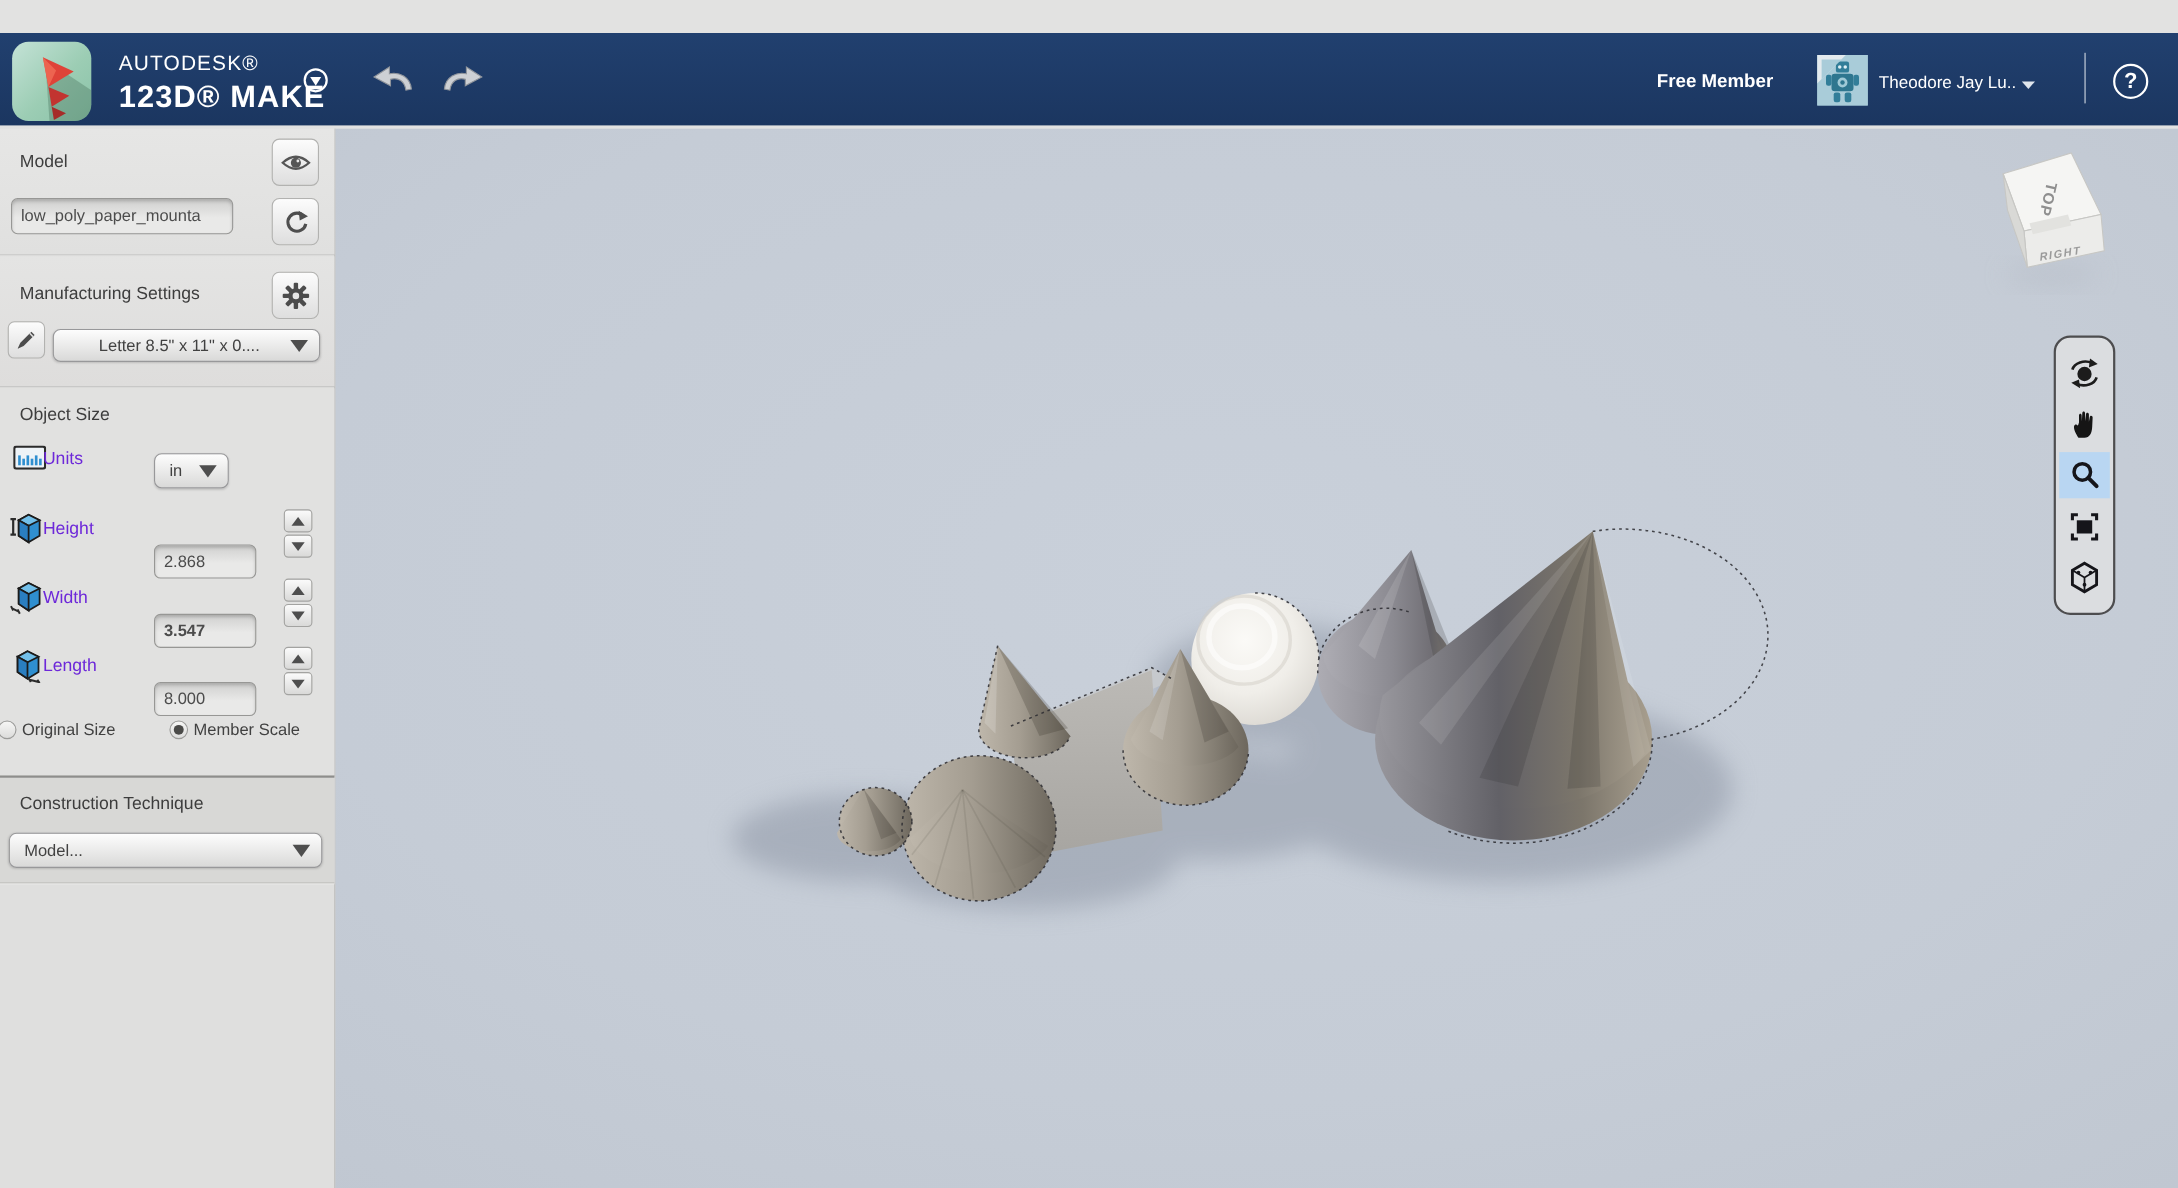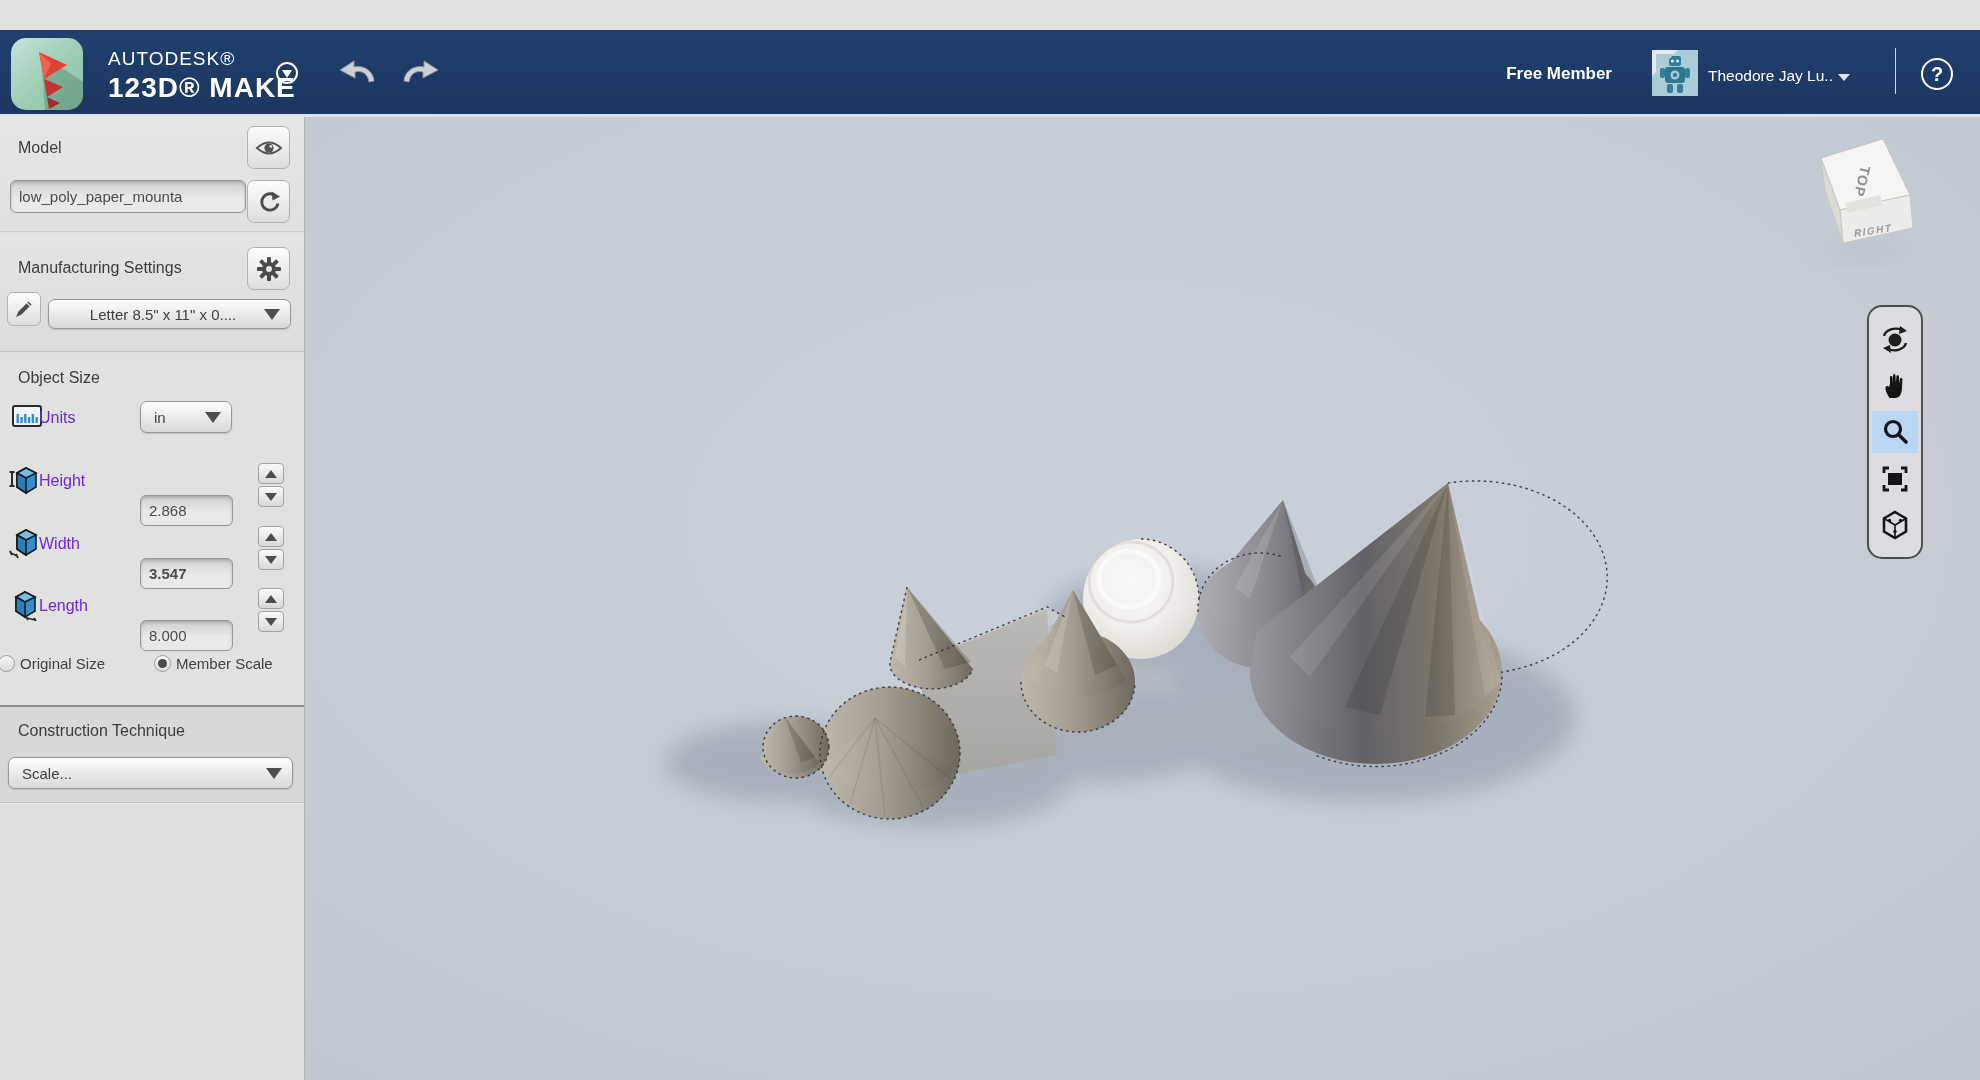--- a/index.html
+++ b/index.html
@@ -158,21 +158,21 @@
 
     <div class="sec sec-model">
       <div class="label seclabel" style="top:22px">Model</div>
       <button class="sqbtn" style="left:247px; top:9px">
         <svg width="28" height="20" viewBox="0 0 28 20">
           <path d="M2,10 Q14,-1 26,10 Q14,21 2,10 Z" fill="none" stroke="#555" stroke-width="2"></path>
           <circle cx="14" cy="10" r="4.6" fill="#555"></circle>
           <circle cx="15.8" cy="8.4" r="1.3" fill="#e8e8e8"></circle>
         </svg>
       </button>
-      <input class="txtfield" style="left: 10px; top: 63px; width: 236px;" value="low_poly_paper_mounta">
+      <input class="txtfield" style="left: 10px; top: 63px; width: 202px;" value="low_poly_paper_mounta">
       <button class="sqbtn" style="left:247px; top:63px">
         <svg width="24" height="24" viewBox="0 0 24 24">
           <path d="M19.5,7 A8.2,8.2 0 1 0 21,13.5" fill="none" stroke="#4e4e4e" stroke-width="2.8"></path>
           <polygon points="14.5,1.5 23,6.5 15.5,10.5" fill="#4e4e4e"></polygon>
         </svg>
       </button>
     </div>
 
     <div class="sec sec-mfg">
       <div class="label seclabel" style="top:26px">Manufacturing Settings</div>
@@ -214,21 +214,21 @@
         <g fill="#2f8fd0">
           <rect x="4.5" y="9" width="2.4" height="9"></rect>
           <rect x="8.3" y="12" width="2.4" height="6"></rect>
           <rect x="12.1" y="9" width="2.4" height="9"></rect>
           <rect x="15.9" y="12" width="2.4" height="6"></rect>
           <rect x="19.7" y="9" width="2.4" height="9"></rect>
           <rect x="23.5" y="12" width="2.4" height="6"></rect>
         </g>
       </svg>
       <div class="rowlabel" style="top:56px">Units</div>
-      <div class="dropdown" style="left:140px; top:48px; width:92px; height:32px">
+      <div class="dropdown" style="left:140px; top:59px; width:68px; height:32px">
         <div class="dtext">in</div>
         <div class="dtri"></div>
       </div>
 
       <svg style="position:absolute; left:9px; top:113px" width="30" height="30" viewBox="0 0 30 30">
         <path d="M3,6 L3,20 M0.5,6 L5.5,6 M0.5,20 L5.5,20" stroke="#2b2b2b" stroke-width="2"></path>
         <g stroke="#1b1b1b" stroke-width="1.6">
           <polygon points="17,2 27,7 27,21 17,27 8,21 8,7" fill="#2f8fd0"></polygon>
           <polygon points="17,2 27,7 17,12 8,7" fill="#72bfe9"></polygon>
           <polygon points="8,7 17,12 17,27 8,21" fill="#2a7ec0"></polygon>
@@ -293,21 +293,21 @@
         <div class="ring">
             <div class="radio-dot"></div>
           </div>
         <div class="rlabel">Member Scale</div>
       </div>
     </div>
 
     <div class="sec sec-ct">
       <div class="label seclabel" style="top:15px">Construction Technique</div>
       <div class="dropdown" style="left:8px; top:50px; width:285px; height:32px">
-        <div class="dtext">Scale...</div>
+        <div class="dtext">Model...</div>
         <div class="dtri"></div>
       </div>
     </div>
   </div>
 
   <div class="canvas">
     <svg class="scene" width="1675" height="963" viewBox="0 0 1675 963">
       <defs>
         <linearGradient id="tan" x1="0" y1="0" x2="1" y2="0">
           <stop offset="0" stop-color="#beb7ab"></stop>

